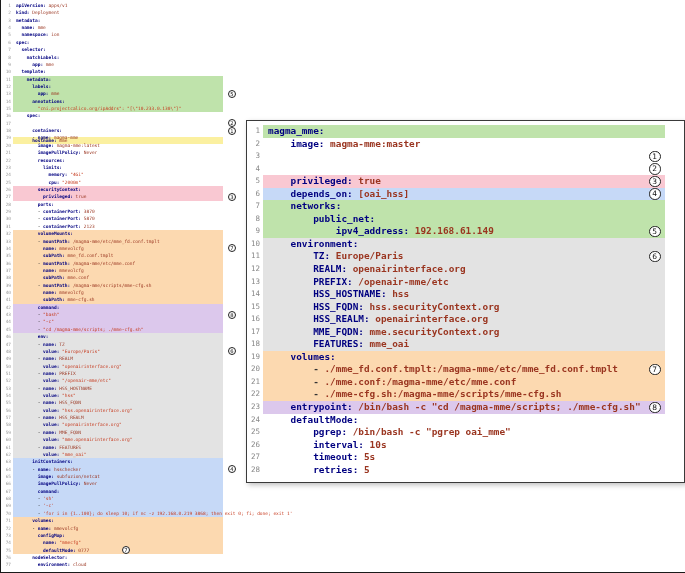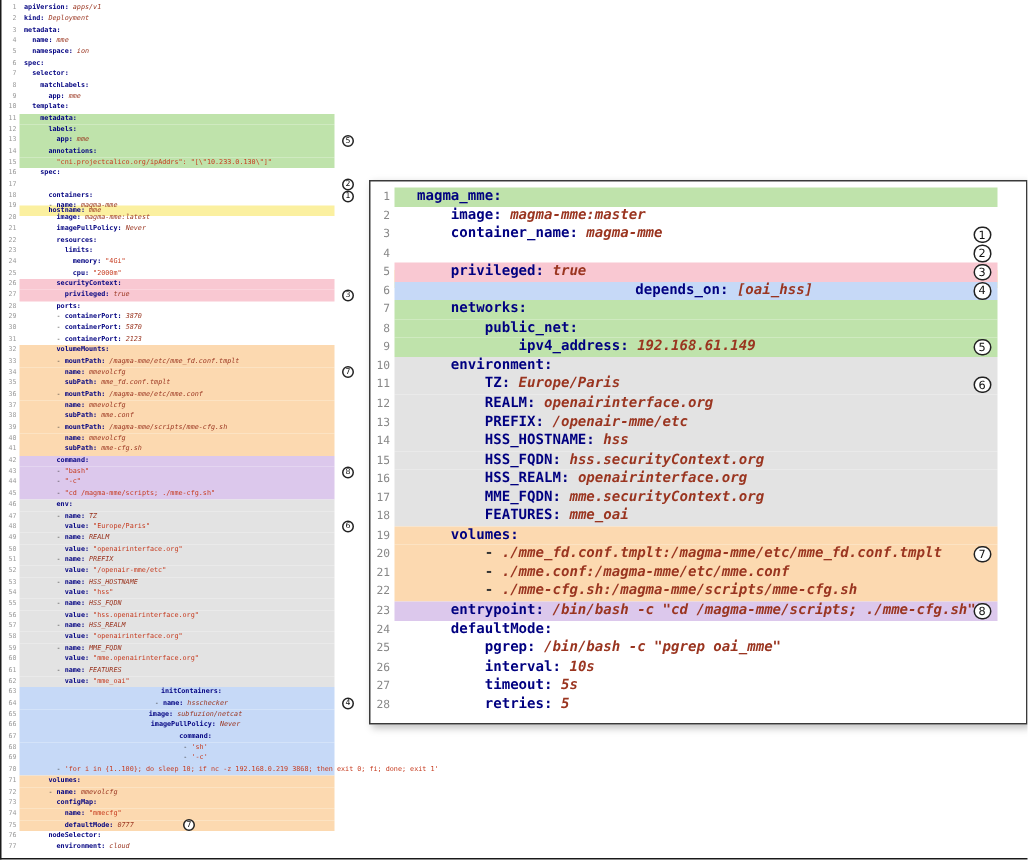--- a/index.html
+++ b/index.html
@@ -5,48 +5,48 @@
   *{box-sizing:border-box;margin:0;padding:0}
   html,body{width:685px;height:573px;background:#ffffff;overflow:hidden;}
   body{position:relative;border-left:1px solid #1a1a1a;border-bottom:1px solid #1a1a1a;font-family:"DejaVu Sans Mono",monospace;}
 
   .line{position:relative;display:flex;}
   .ln{text-align:right;color:var(--line_number);}
   .lc{display:inline-block;white-space:pre;height:100%;}
 
   
   .k{color:var(--syn_key);font-weight:bold;}
-  .v{color:var(--syn_value);font-style:italic;}
+  .v{color:var(--syn_value);}
   .s{color:var(--syn_string);}
   .p{color:var(--syn_plain);}
 
   
   .bg-green{background:var(--hl_green);}
   .bg-yellow{background:var(--hl_yellow);margin-top:17px;}
   .bg-pink{background:var(--hl_pink);}
   .bg-orange{background:var(--hl_orange);}
   .bg-purple{background:var(--hl_purple);}
   .bg-gray{background:var(--hl_gray);}
-  .bg-blue{background:var(--hl_blue);text-align:center;}
+  .bg-blue{background:var(--hl_blue);}
 
   
   #left-panel{position:absolute;top:2px;left:1px;width:682px;}
   #left-code .line{height:7.36px;line-height:7.36px;font-size:4.5px;white-space:pre;}
   #left-code .ln{flex:0 0 11px;padding-right:2px;font-size:4.4px;}
   #left-code .lc{padding-left:3px;}
   #left-code .lc[class*="bg-"]{width:210px;}
   #left-code .bg-blue{width:270px;}
   #left-code .badge{position:absolute;left:226px;top:-0.5px;width:8px;height:8px;border:0.7px solid #222;border-radius:50%;background:#fff;font-size:5.2px;line-height:7.4px;text-align:center;color:#111;z-index:3;font-weight:normal;font-family:"DejaVu Sans",sans-serif;}
   #left-code .badge.mid{left:120px;}
 
   
   #right-panel{position:absolute;top:120px;left:245px;width:439px;height:363px;background:#fff;border:1px solid #3a3a3a;box-shadow:2px 2px 5px rgba(0,0,0,.25);padding-top:4px;z-index:5;}
   #right-code .line{height:12.55px;line-height:12.55px;font-size:9.4px;white-space:pre;font-weight:bold;}
   #right-code .ln{flex:0 0 16px;padding-right:3px;font-size:7.5px;font-weight:normal;color:#888;}
-  #right-code .lc{padding-left:15px;}
+  #right-code .lc{padding-left:5px;}
   #right-code .lc[class*="bg-"]{width:402px;}
   #right-code .badge{position:absolute;left:402px;top:0.5px;width:11.5px;height:11.5px;border:1px solid #222;border-radius:50%;background:#fff;font-size:7.5px;line-height:10.5px;text-align:center;color:#111;z-index:3;font-weight:normal;font-family:"DejaVu Sans",sans-serif;}
 </style>
 </head>
 <body>
 
 <div id="left-panel">
   <div id="left-code">
       <div class="line"><span class="ln">1</span><span class="lc"><span class="k">apiVersion:</span><span class="v"> apps/v1</span></span></div>
       <div class="line"><span class="ln">2</span><span class="lc"><span class="k">kind:</span><span class="v"> Deployment</span></span></div>
@@ -125,21 +125,21 @@
       <div class="line"><span class="ln">75</span><span class="lc bg-orange"><span class="p">          </span><span class="k">defaultMode:</span><span class="v"> 0777</span></span><span class="badge mid">7</span></div>
       <div class="line"><span class="ln">76</span><span class="lc"><span class="p">      </span><span class="k">nodeSelector:</span></span></div>
       <div class="line"><span class="ln">77</span><span class="lc"><span class="p">        </span><span class="k">environment:</span><span class="v"> cloud</span></span></div>
     </div>
 </div>
 
 <div id="right-panel">
   <div id="right-code">
       <div class="line"><span class="ln">1</span><span class="lc bg-green"><span class="k">magma_mme:</span></span></div>
       <div class="line"><span class="ln">2</span><span class="lc"><span class="p">    </span><span class="k">image:</span><span class="v"> magma-mme:master</span></span></div>
-      <div class="line"><span class="ln">3</span><span class="lc"><span class="p">    </span><span class="k">container_name:</span><span class="v"> magma-mme</span></span><span class="badge">1</span></div>
+      <div class="line"><span class="ln">3</span><span class="badge">1</span></div>
       <div class="line"><span class="ln">4</span><span class="lc bg-yellow"><span class="p">    </span><span class="k">hostname:</span><span class="v"> mme</span></span><span class="badge">2</span></div>
       <div class="line"><span class="ln">5</span><span class="lc bg-pink"><span class="p">    </span><span class="k">privileged:</span><span class="v"> true</span></span><span class="badge">3</span></div>
       <div class="line"><span class="ln">6</span><span class="lc bg-blue"><span class="p">    </span><span class="k">depends_on:</span><span class="v"> [oai_hss]</span></span><span class="badge">4</span></div>
       <div class="line"><span class="ln">7</span><span class="lc bg-green"><span class="p">    </span><span class="k">networks:</span></span></div>
       <div class="line"><span class="ln">8</span><span class="lc bg-green"><span class="p">        </span><span class="k">public_net:</span></span></div>
       <div class="line"><span class="ln">9</span><span class="lc bg-green"><span class="p">            </span><span class="k">ipv4_address:</span><span class="v"> 192.168.61.149</span></span><span class="badge">5</span></div>
       <div class="line"><span class="ln">10</span><span class="lc bg-gray"><span class="p">    </span><span class="k">environment:</span></span></div>
       <div class="line"><span class="ln">11</span><span class="lc bg-gray"><span class="p">        </span><span class="k">TZ:</span><span class="v"> Europe/Paris</span></span><span class="badge">6</span></div>
       <div class="line"><span class="ln">12</span><span class="lc bg-gray"><span class="p">        </span><span class="k">REALM:</span><span class="v"> openairinterface.org</span></span></div>
       <div class="line"><span class="ln">13</span><span class="lc bg-gray"><span class="p">        </span><span class="k">PREFIX:</span><span class="v"> /openair-mme/etc</span></span></div>

